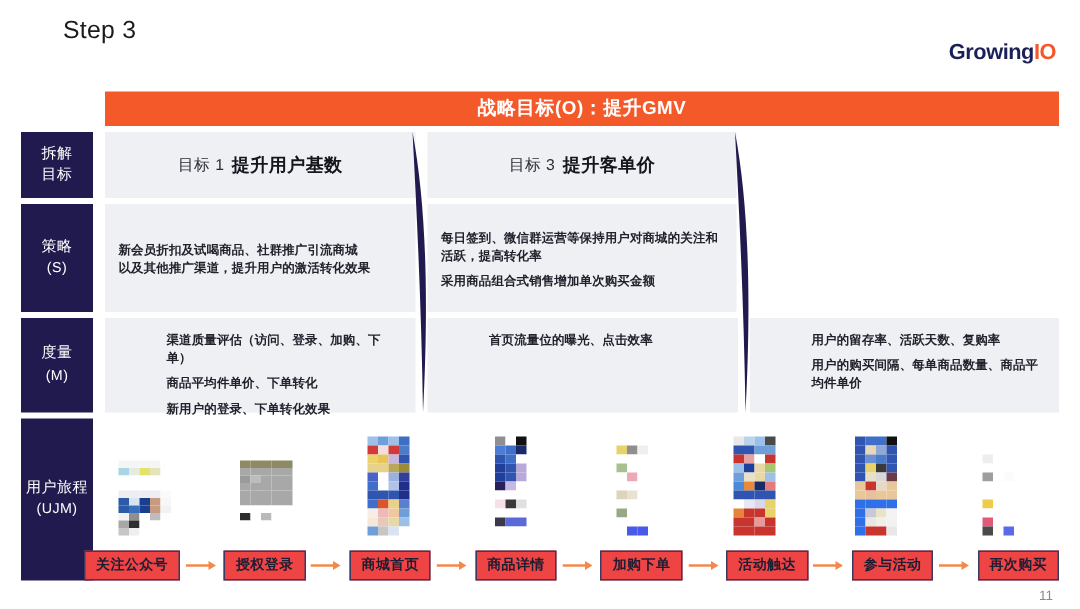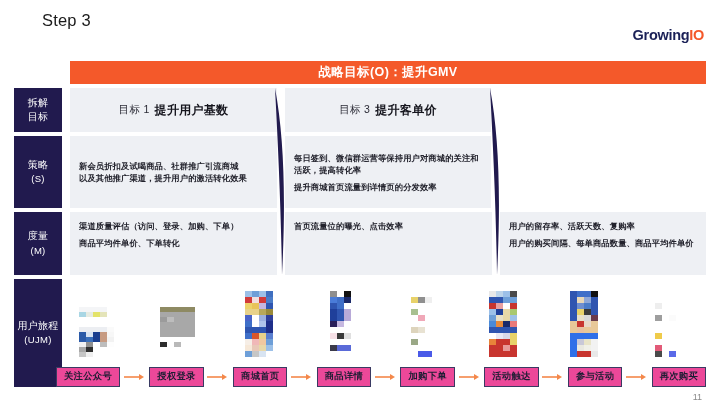--- a/index.html
+++ b/index.html
@@ -139,21 +139,21 @@
   }
   .lines p {
     font-size: 8.3px;
     color: #22222c;
     line-height: 1.45;
     font-weight: bold;
     letter-spacing: .1px;
   }
   #row-strategy .cells .cell.c1 .lines { justify-content: center; height: 100%; padding-top: 0; }
   #row-strategy .cells .cell.c3 .lines { padding-top: 16px; }
-  #row-metrics .lines { padding-top: 8px; }
+  #row-metrics .lines { padding-top: 8px; margin-left: 32px; }
 
   
   .lens {
     position: absolute;
     top: 88px;
     width: 18px;
     height: 187px;
     pointer-events: none;
   }
   .lens svg { display: block; }
@@ -191,21 +191,21 @@
     position: absolute;
     left: 56px;
     top: 364px;
     width: 650px;
     height: 26px;
     display: flex;
     align-items: center;
   }
   .chip {
     border: 1px solid #3a3a62;
-    background: #ec4899;
+    background: #ef4444;
     color: #1d1d33;
     font-size: 9.3px;
     font-weight: bold;
     padding: 4.5px 7px;
     white-space: nowrap;
     letter-spacing: .3px;
     line-height: 1;
   }
   .arrow {
     flex: 1;
@@ -267,36 +267,37 @@
     <div class="cells">
       <div class="cell c1">
         <div class="lines">
           <p>新会员折扣及试喝商品、社群推广引流商城</p>
           <p style="margin-top:-5px">以及其他推广渠道，提升用户的激活转化效果</p>
         </div>
       </div>
       <div class="cell c3">
         <div class="lines">
           <p>每日签到、微信群运营等保持用户对商城的关注和活跃，提高转化率</p>
-          <p>提升商城首页流量到详情页的分发效率</p>
+          <p>采用商品组合式销售增加单次购买金额</p>
         </div>
       </div>
     </div>
   </div>
 
   <div class="row" id="row-metrics">
     <div class="rail">
       <span>度量</span>
       <span class="rail-sub">(M)</span>
     </div>
     <div class="cells">
       <div class="cell c1">
         <div class="lines">
           <p>渠道质量评估（访问、登录、加购、下单）</p>
           <p>商品平均件单价、下单转化</p>
+          <p>新用户的登录、下单转化效果</p>
         </div>
       </div>
       <div class="cell c2">
         <div class="lines">
           <p>首页流量位的曝光、点击效率</p>
         </div>
       </div>
       <div class="cell c3">
         <div class="lines">
           <p>用户的留存率、活跃天数、复购率</p>

